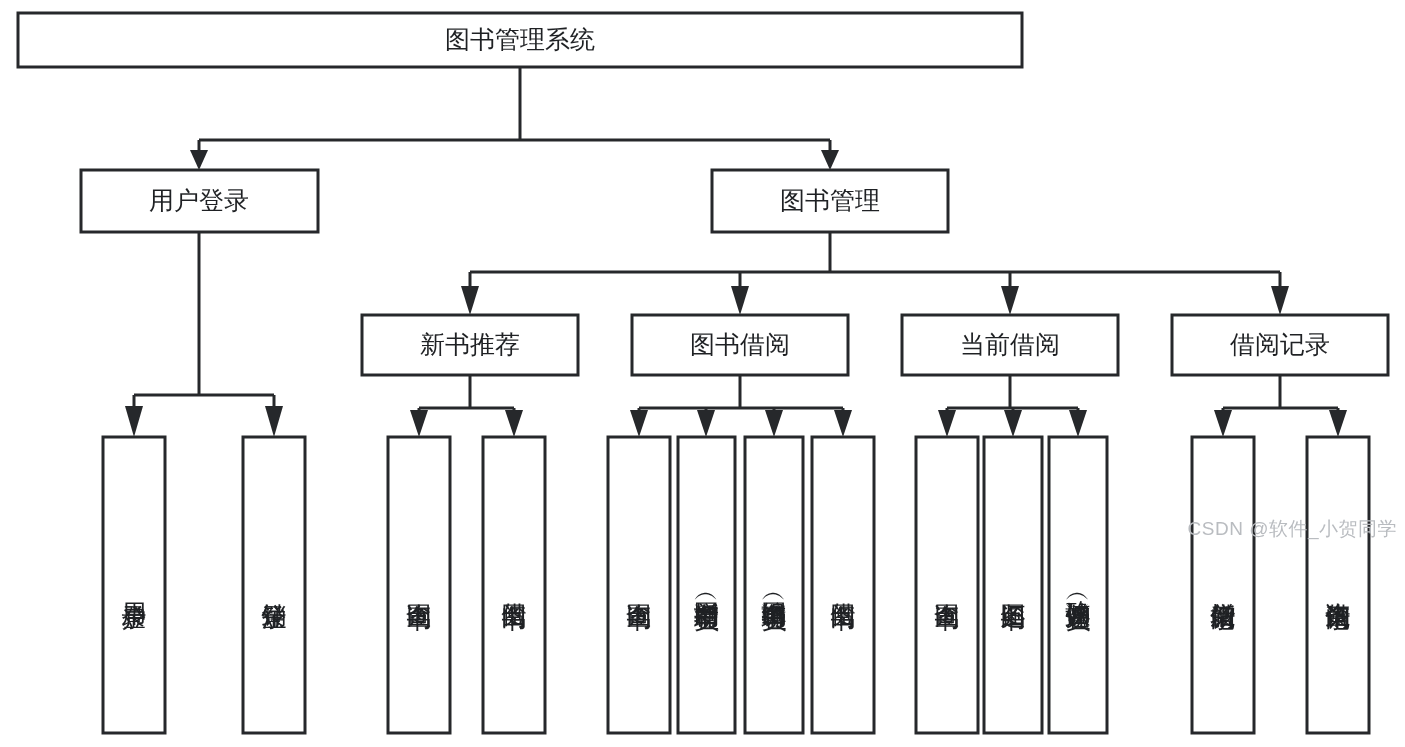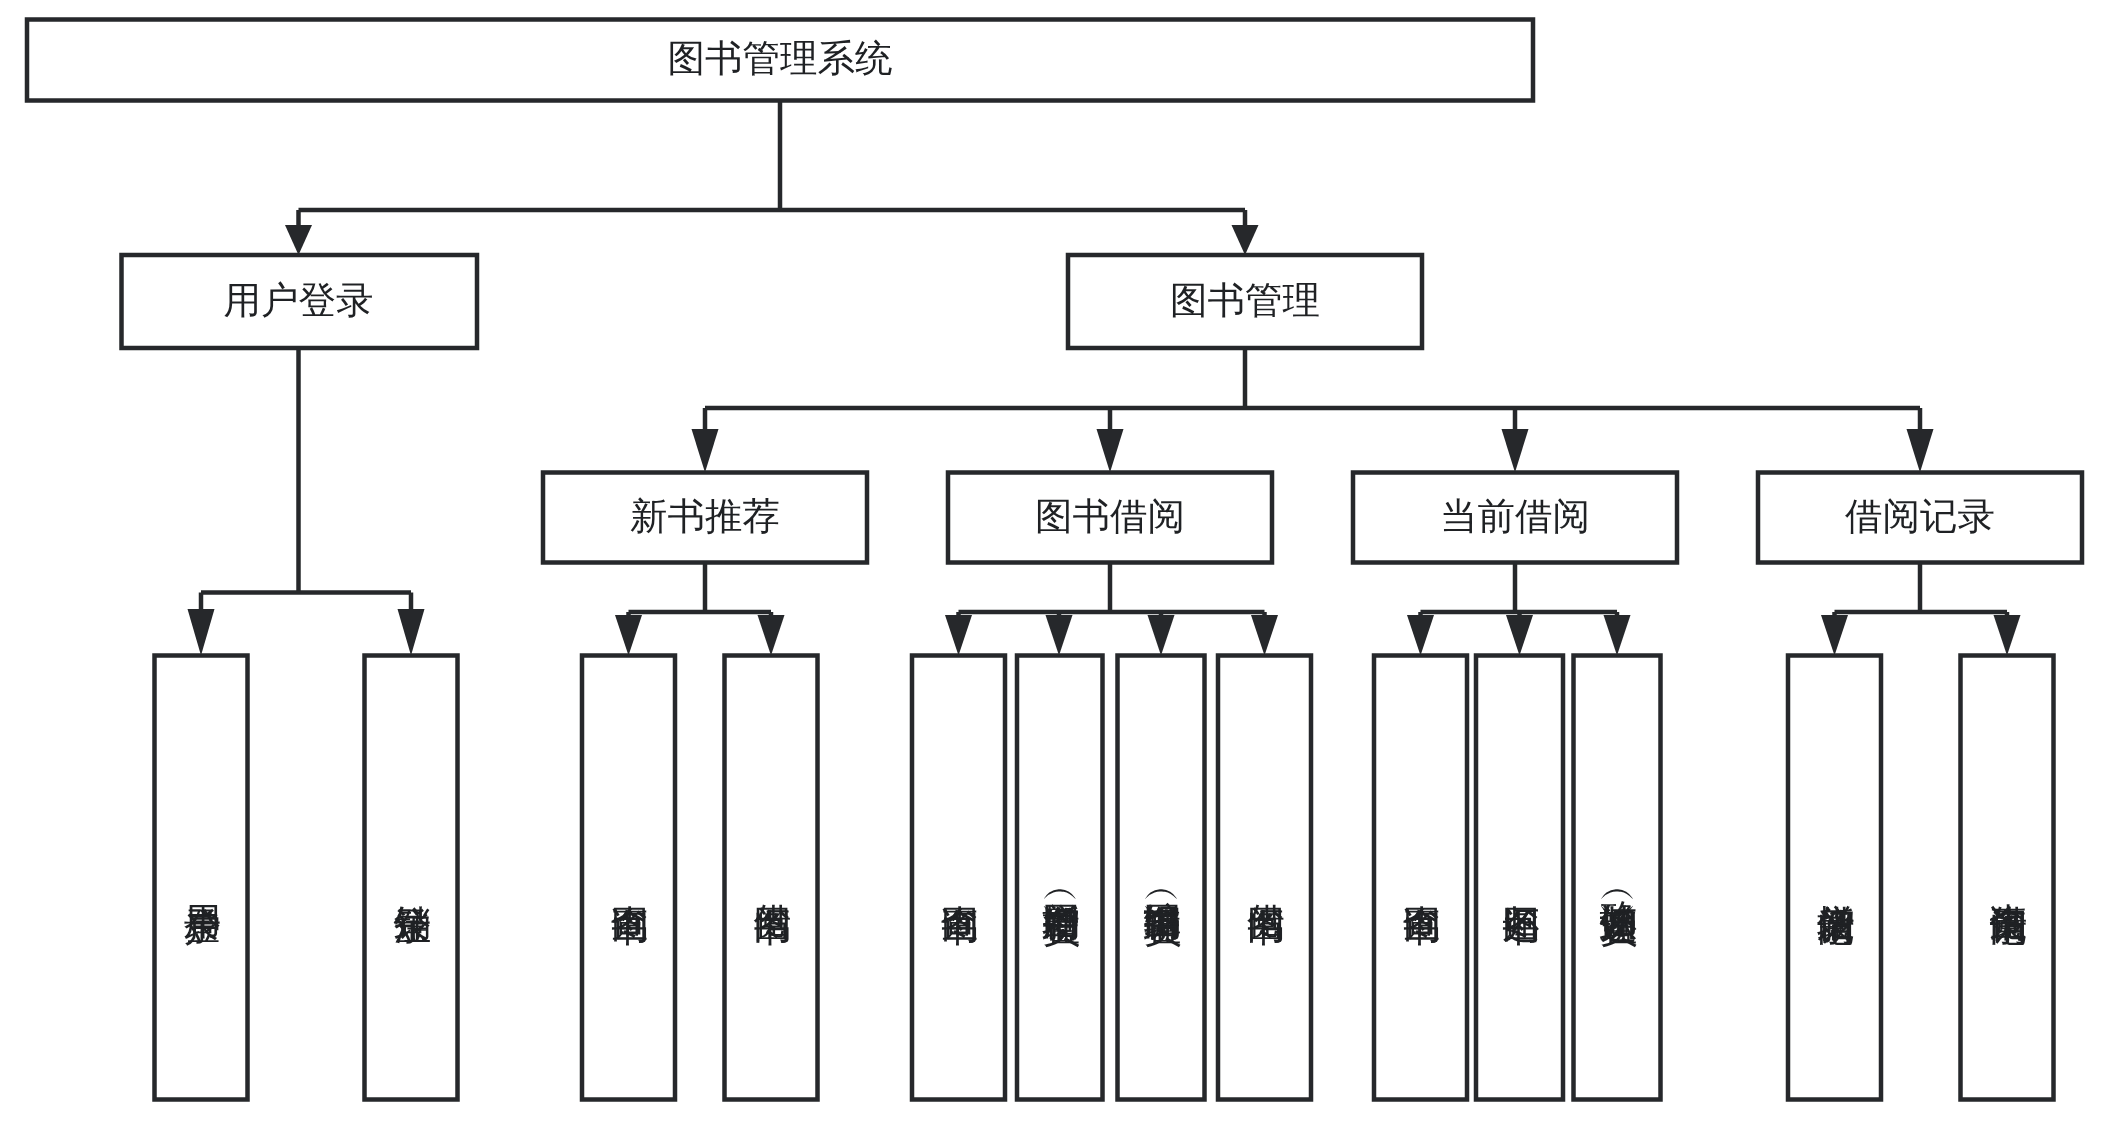--- a/index.html
+++ b/index.html
@@ -206,14 +206,15 @@
   <div class="node-label-v" style="left:745px; top:437px; width:58px; height:296px;">编辑图书（管理员）</div>
   <div class="node-label-v" style="left:812px; top:437px; width:62px; height:296px;">借阅图书</div>
 
   <div class="node-label-v" style="left:916px; top:437px; width:62px; height:296px;">查询图书</div>
   <div class="node-label-v" style="left:984px; top:437px; width:58px; height:296px;">归还图书</div>
   <div class="node-label-v" style="left:1049px; top:437px; width:58px; height:296px;">确认归还（管理员）</div>
 
   <div class="node-label-v" style="left:1192px; top:437px; width:62px; height:296px;">新增借阅记录</div>
   <div class="node-label-v" style="left:1307px; top:437px; width:62px; height:296px;">查询借阅记录</div>
 
+  <div class="watermark">CSDN @软件_小贺同学</div>
 
 </div>
 
 </body></html>

